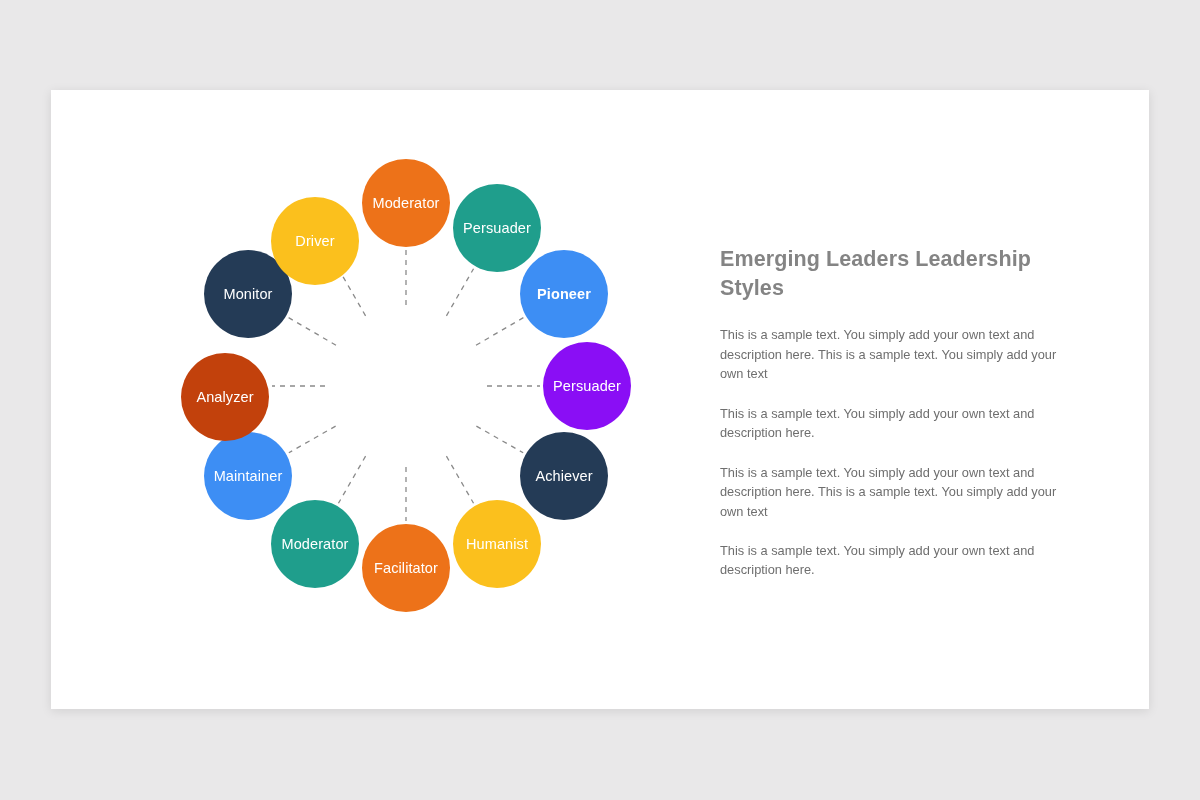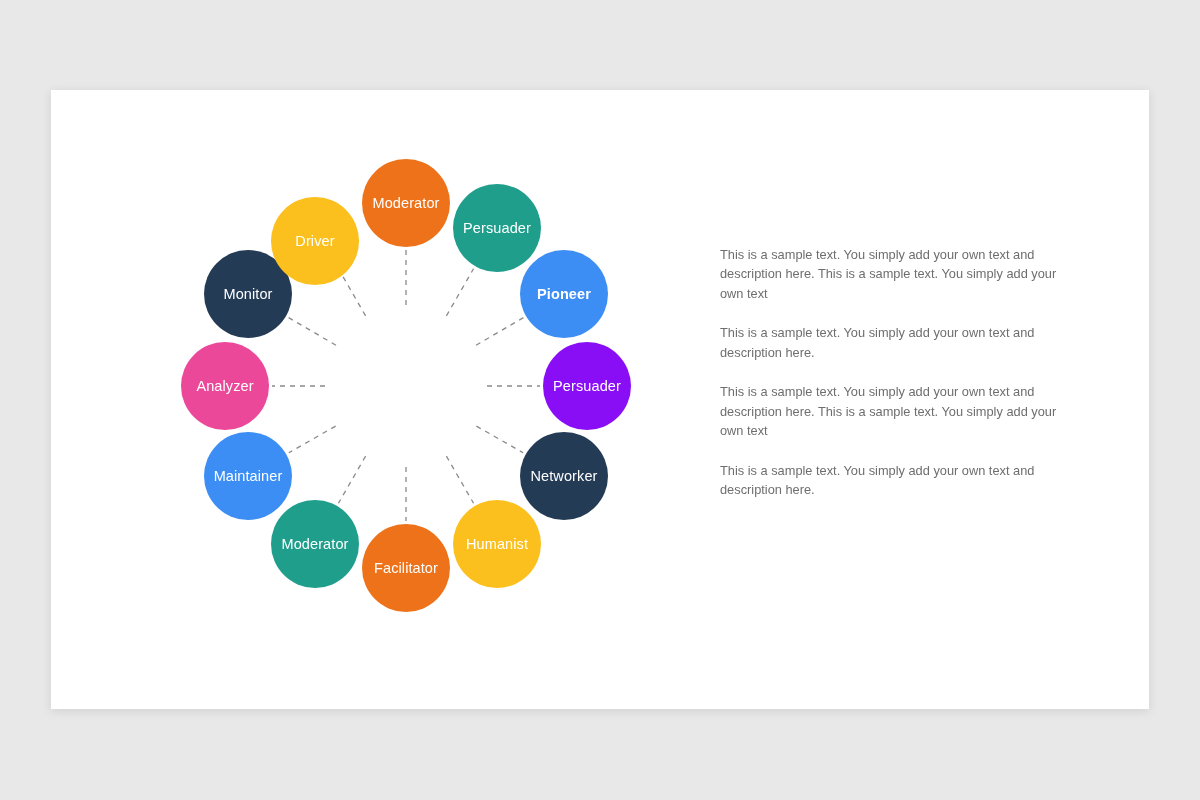--- a/index.html
+++ b/index.html
@@ -127,47 +127,48 @@
         <div class="node" style="width: 88px; height: 88px; left: 312px; top: 29px; background: rgb(31, 158, 140);">
           <span class="node-label">Persuader</span>
         </div>
         <div class="node" style="width: 88px; height: 88px; left: 379px; top: 95px; background: rgb(61, 142, 244); font-weight: bold;">
           <span class="node-label">Pioneer</span>
         </div>
         <div class="node" style="width: 88px; height: 88px; left: 402px; top: 187px; background: rgb(138, 14, 245);">
           <span class="node-label">Persuader</span>
         </div>
         <div class="node" style="width: 88px; height: 88px; left: 379px; top: 277px; background: rgb(36, 59, 86);">
-          <span class="node-label">Networker</span>
+          <span class="node-label">Achiever</span>
         </div>
         <div class="node" style="width: 88px; height: 88px; left: 312px; top: 345px; background: rgb(251, 192, 29);">
           <span class="node-label">Humanist</span>
         </div>
         <div class="node" style="width: 88px; height: 88px; left: 221px; top: 369px; background: rgb(237, 114, 25);">
           <span class="node-label">Facilitator</span>
         </div>
         <div class="node" style="width: 88px; height: 88px; left: 130px; top: 345px; background: rgb(31, 158, 140);">
           <span class="node-label">Moderator</span>
         </div>
         <div class="node" style="width: 88px; height: 88px; left: 63px; top: 277px; background: rgb(61, 142, 244);">
           <span class="node-label">Maintainer</span>
         </div>
-        <div class="node" style="width: 88px; height: 88px; left: 40px; top: 187px; background: #ec4899;">
+        <div class="node" style="width: 88px; height: 88px; left: 40px; top: 198px; background: #c2410c;">
           <span class="node-label">Analyzer</span>
         </div>
         <div class="node" style="width: 88px; height: 88px; left: 63px; top: 95px; background: rgb(36, 59, 86);">
           <span class="node-label">Monitor</span>
         </div>
         <div class="node" style="width: 88px; height: 88px; left: 130px; top: 42px; background: rgb(251, 192, 29); align-items: center;">
           <span class="node-label">Driver</span>
         </div>
       </div>
   </div>
 
   <div id="text-panel">
+    <h1 id="panel-title">Emerging Leaders Leadership Styles</h1>
     <div id="paragraphs">
         <p class="panel-para">This is a sample text. You simply add your own text and description here. This is a sample text. You simply add your own text</p>
         <p class="panel-para">This is a sample text. You simply add your own text and description here.</p>
         <p class="panel-para">This is a sample text. You simply add your own text and description here. This is a sample text. You simply add your own text</p>
         <p class="panel-para">This is a sample text. You simply add your own text and description here.</p>
       </div>
   </div>
 
 </div>
 

